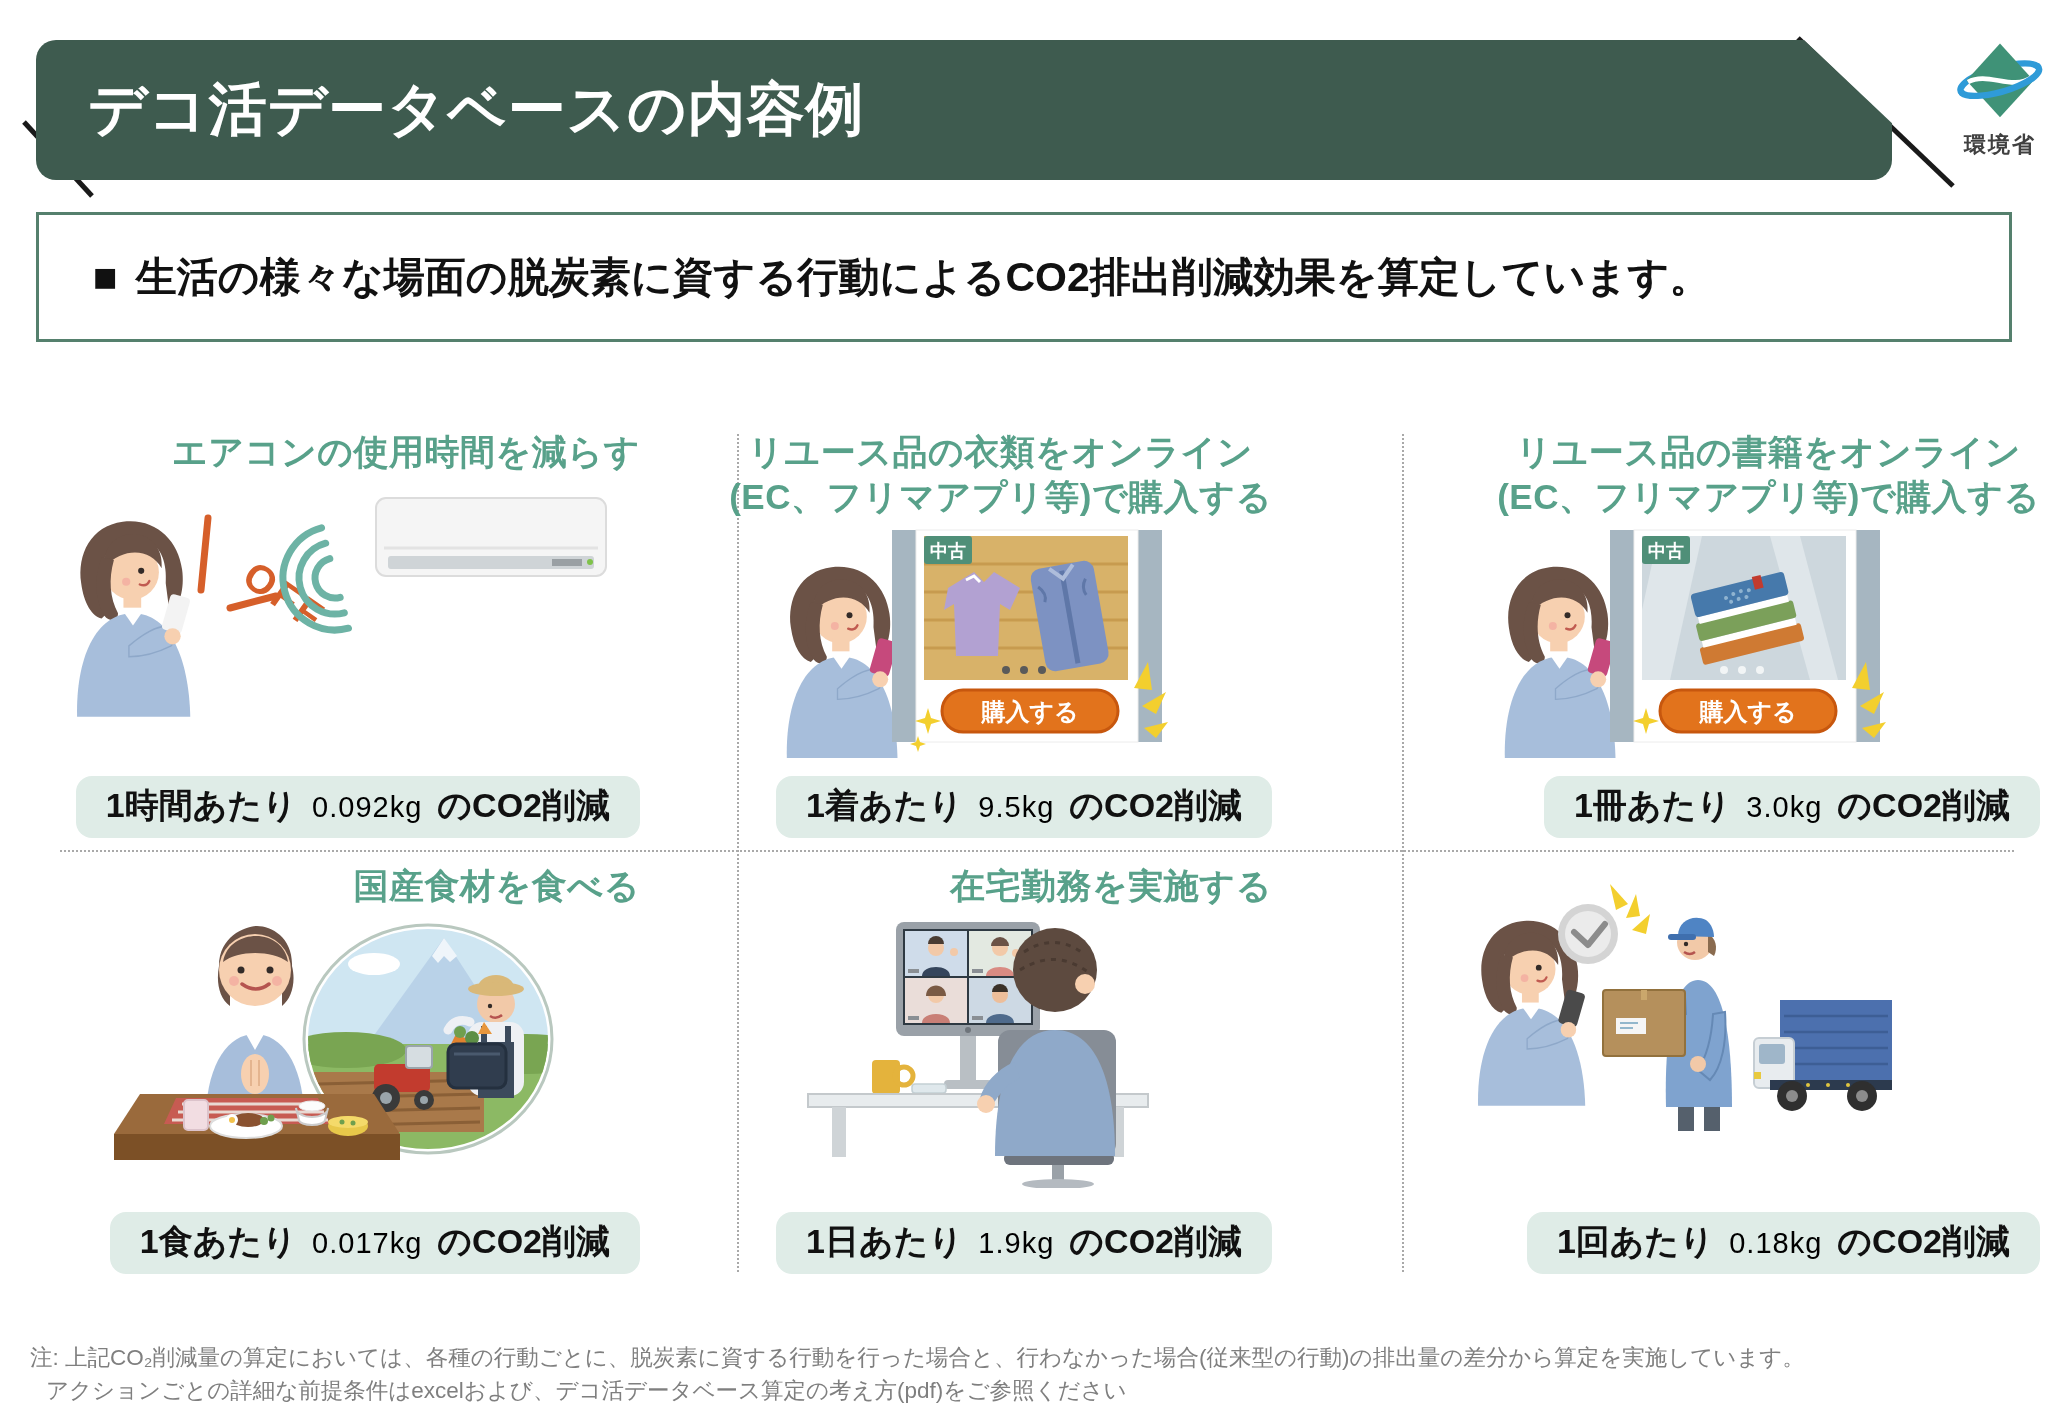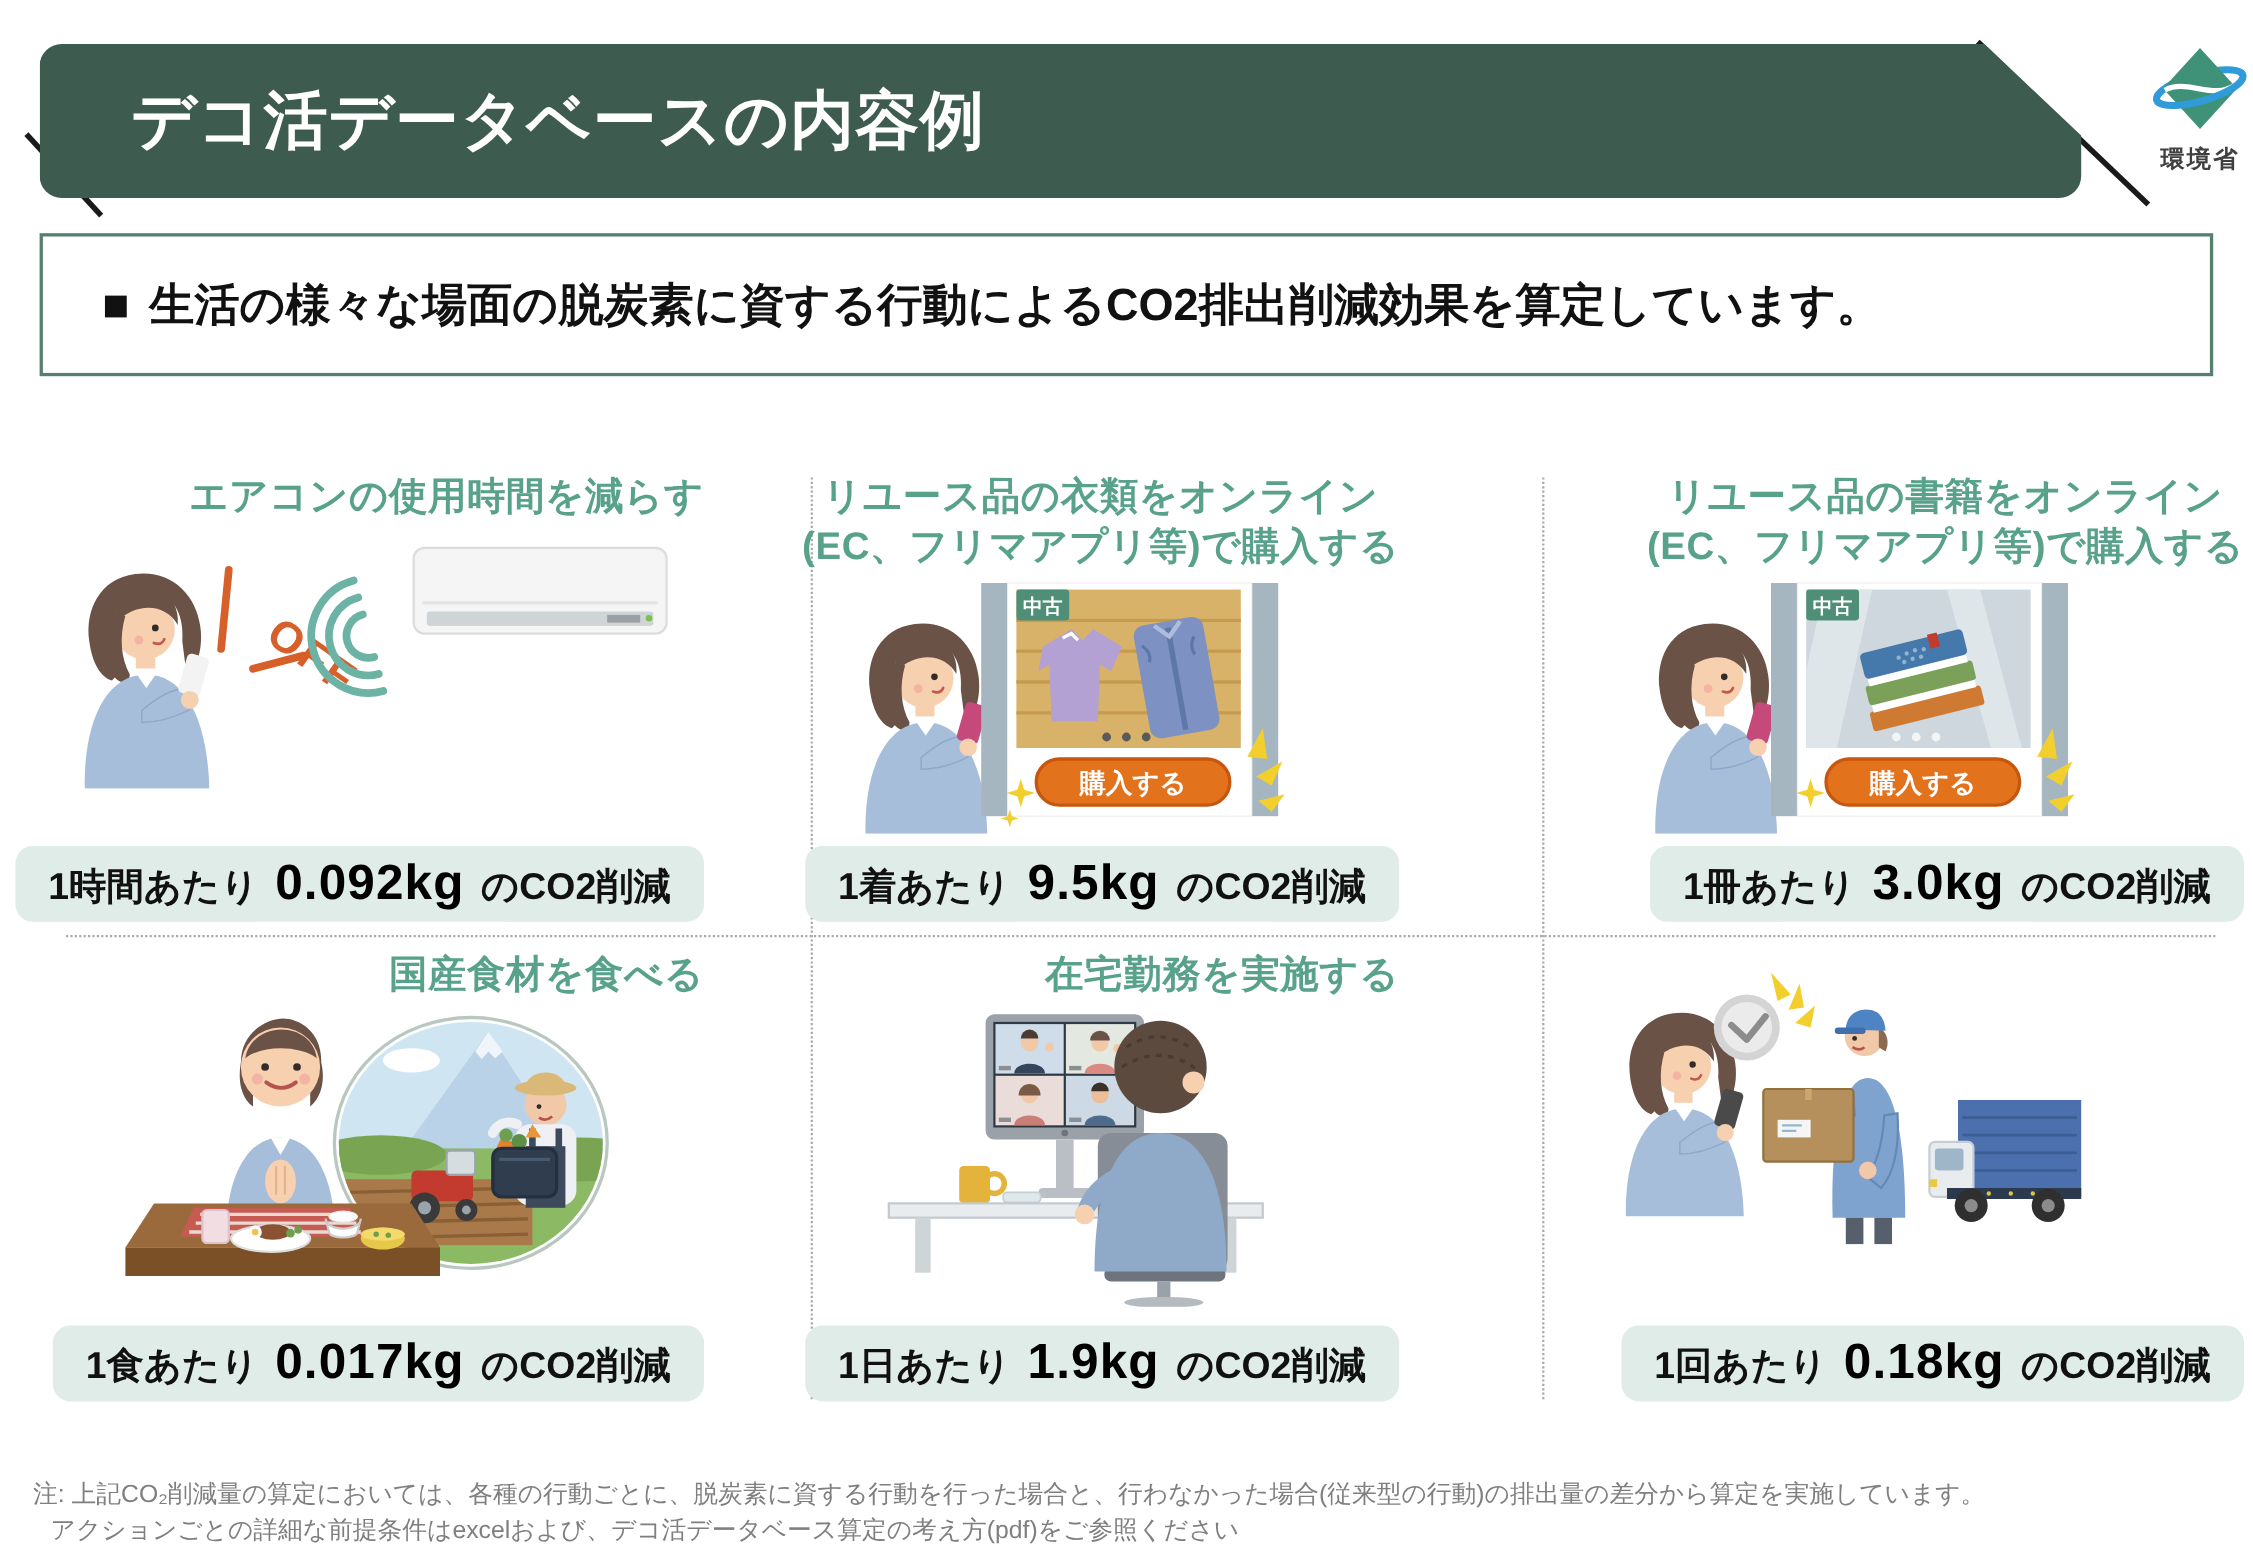--- a/index.html
+++ b/index.html
@@ -10,21 +10,21 @@
   }
   
   .header-bar{
     position:absolute;left:36px;top:40px;width:1856px;height:140px;
     background:#3E5B4F;border-radius:20px;
     clip-path:polygon(0 0,1768px 0,1916px 100%,0 100%);
     display:flex;align-items:center;
   }
   .header-title{
     color:#ffffff;font-size:58px;font-weight:800;letter-spacing:1px;
-    padding-left:83px;white-space:nowrap;
+    padding-left:52px;white-space:nowrap;
   }
   .slash-overlay{position:absolute;left:0;top:0;width:2048px;height:1418px;pointer-events:none;}
   
   .logo-wrap{position:absolute;left:1946px;top:34px;width:108px;text-align:center;}
   .logo-mark{width:96px;height:96px;margin:0 auto;display:block;}
   .logo-label{font-size:22px;font-weight:700;color:#404040;letter-spacing:2px;margin-top:0px;}
   
   .intro-box{
     position:absolute;left:36px;top:212px;width:1976px;height:130px;
     border:3px solid #55806D;background:#ffffff;box-sizing:border-box;
@@ -44,21 +44,21 @@
     text-align:center;letter-spacing:0.5px;min-height:50px;
   }
   .panel.r2 .panel-title{min-height:50px;}
   .panel-illu{display:block;margin-top:4px;}
   .result-box{
     margin-top:auto;margin-bottom:4px;
     background:#DFECE7;border-radius:16px;padding:7px 30px 9px 30px;
     display:flex;align-items:baseline;white-space:nowrap;gap:15px;
   }
   .result-pre,.result-suf{font-size:34px;font-weight:700;color:#111111;}
-  .result-val{font-size:45px;font-weight:700;color:#000000;letter-spacing:1px;}
+  .result-val{font-size:29px;font-weight:400;color:#000000;letter-spacing:1px;}
   
   .vdiv{position:absolute;top:434px;height:838px;width:0;border-left:2px dotted #A9A9A9;}
   .vdiv.d1{left:737px;} .vdiv.d2{left:1402px;}
   .hdiv{position:absolute;left:60px;top:850px;width:1954px;height:0;border-top:2px dotted #A9A9A9;}
   
   .footnote{position:absolute;left:30px;top:1342px;color:#7F7F7F;font-size:22.5px;line-height:1.45;}
   .footnote .l2{padding-left:16px;}
   svg text{font-family:"Liberation Sans","DejaVu Sans",sans-serif;}
 </style>
 </head>

